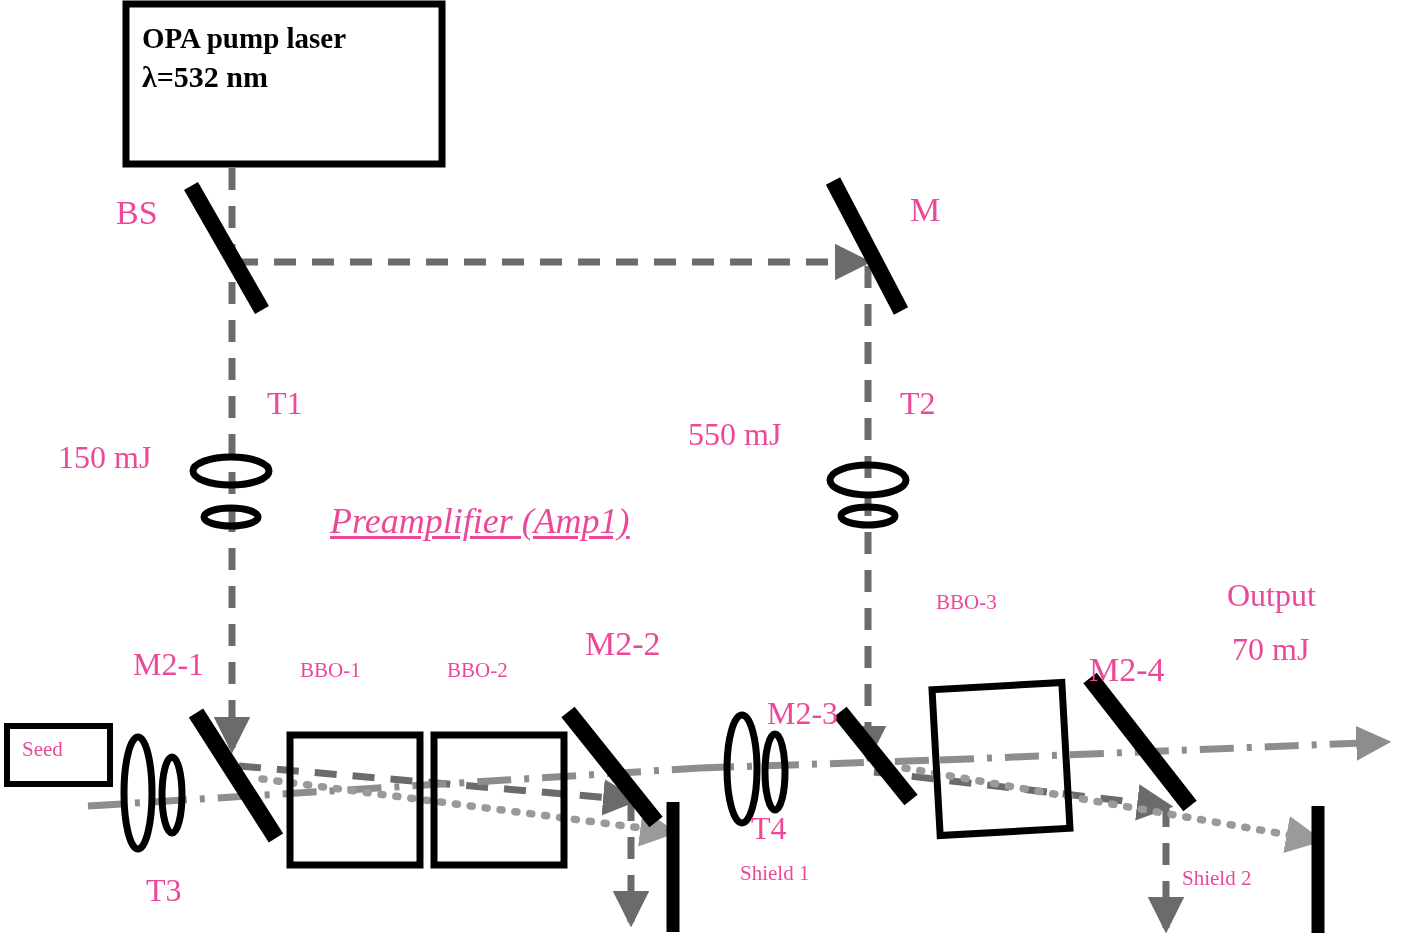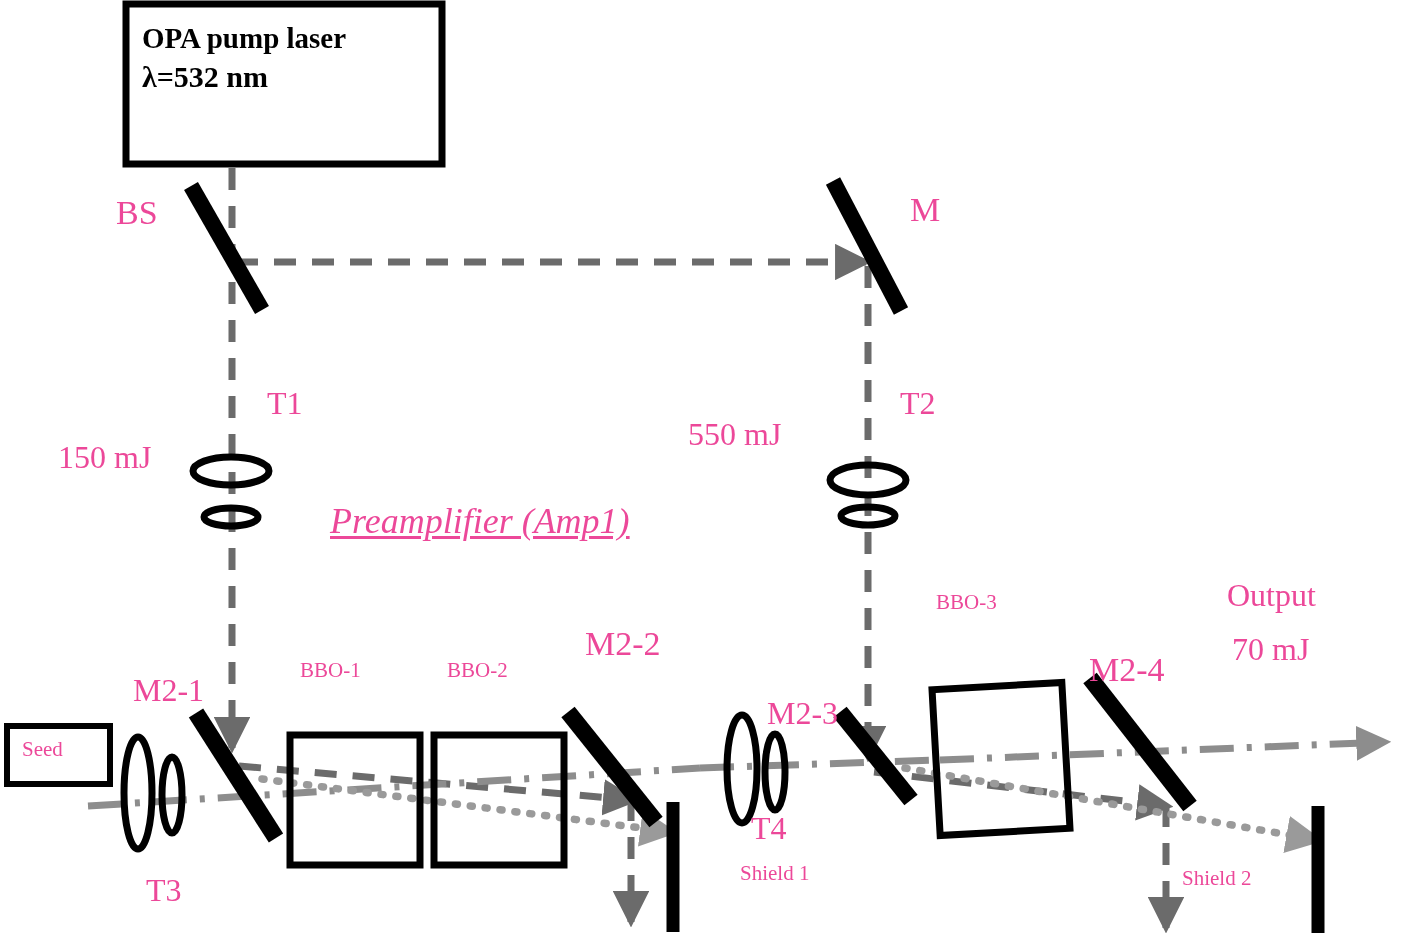--- a/index.html
+++ b/index.html
@@ -168,21 +168,21 @@
 
   <div class="lbl lbl-ital" style="left:330px; top:500px;">Preamplifier (Amp1)</div>
 
 
   <div class="lbl lbl-md" style="left:300px; top:658px;">BBO-1</div>
 
   <div class="lbl lbl-md" style="left:447px; top:658px;">BBO-2</div>
 
   <div class="lbl lbl-md" style="left:936px; top:590px;">BBO-3</div>
 
-  <div class="lbl lbl-lg" style="left:133px; top:672px;">M2-1</div>
+  <div class="lbl lbl-lg" style="left:133px; top:646px;">M2-1</div>
 
   <div class="lbl lbl-xl" style="left:585px; top:624px;">M2-2</div>
 
   <div class="lbl lbl-lg" style="left:767px; top:695px;">M2-3</div>
 
   <div class="lbl lbl-xl" style="left:1089px; top:650px;">M2-4</div>
 
   <div class="lbl lbl-md" style="left:740px; top:861px;">Shield 1</div>
 
   <div class="lbl lbl-md" style="left:1182px; top:866px;">Shield 2</div>

